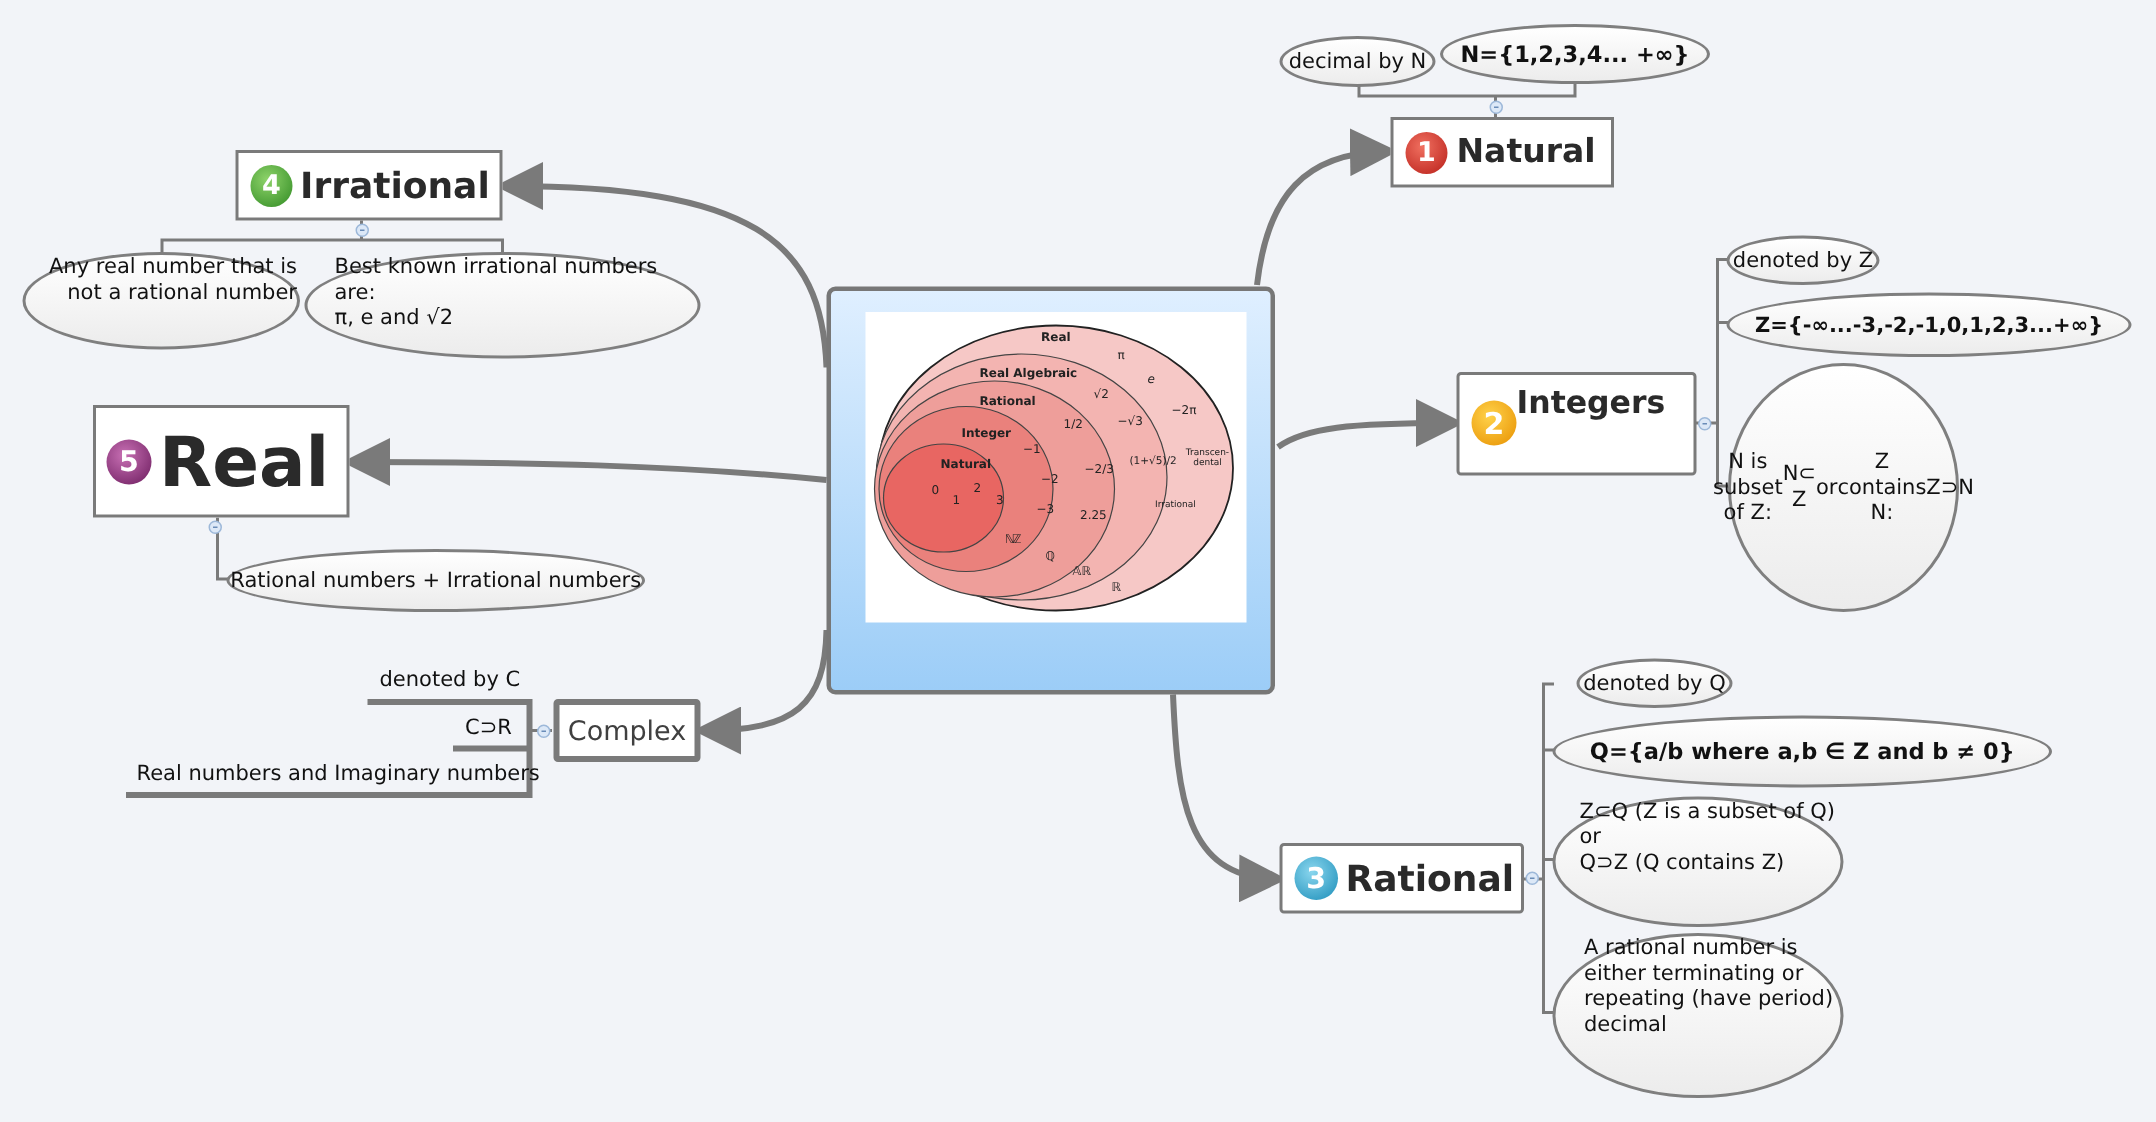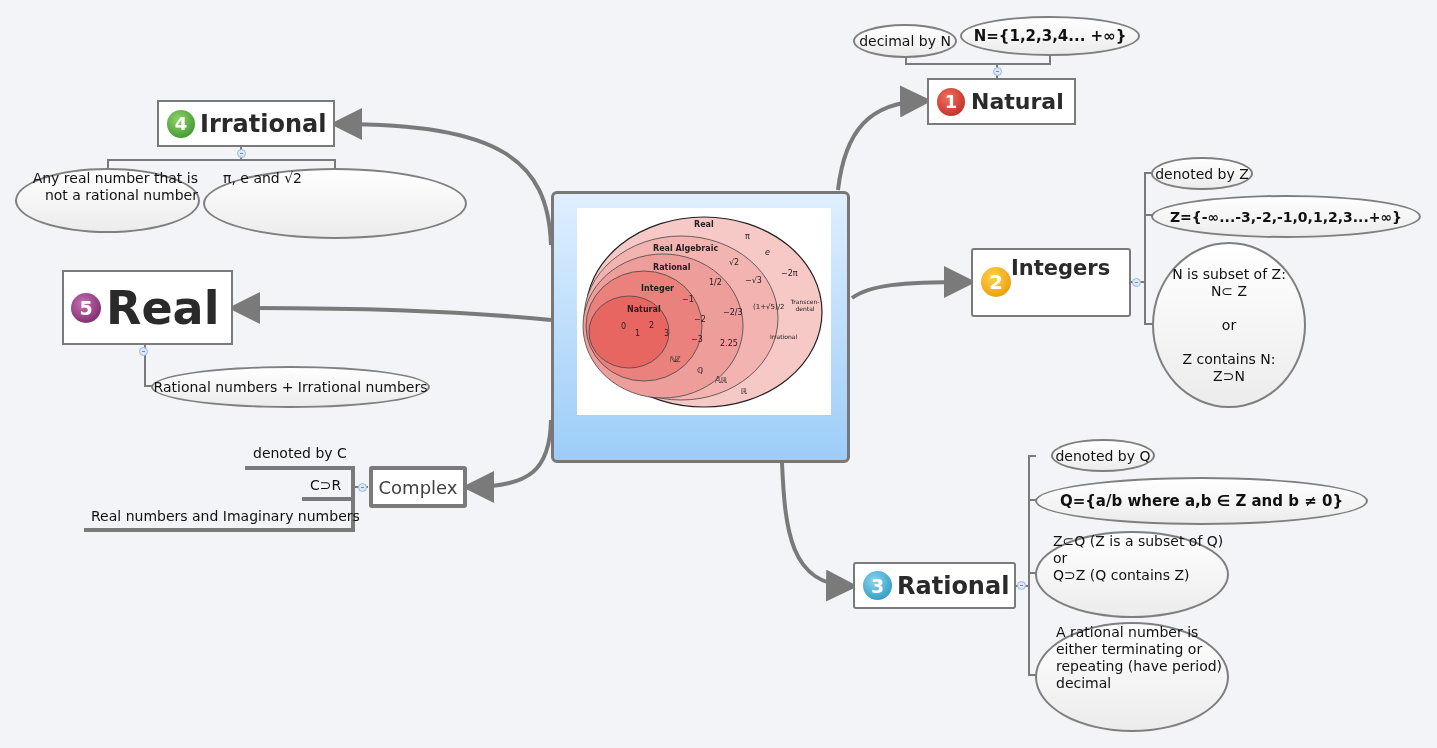--- a/index.html
+++ b/index.html
@@ -125,21 +125,21 @@
     </div>
   <span class="topic-label" style="font-size:21px;margin-left:0;margin-top:6px;">Integers</span>
 </div>
 <div class="collapse" style="left:1132px;top:278px;"></div>
 <div class="ell" style="left:1151px;top:157px;width:102px;height:33px;">
     <span>denoted by Z</span>
   </div>
 <div class="ell" style="left:1151px;top:195px;width:270px;height:43px;font-weight:bold;font-size:14px;">
     <span>Z={-∞...-3,-2,-1,0,1,2,3...+∞}</span>
   </div>
-<div class="ell" style="left:1152px;top:242px;width:154px;height:166px;flex-direction:column;line-height:17px;">
+<div class="ell" style="left:1152px;top:242px;width:154px;height:166px;flex-direction:row;line-height:17px;">
   <span>N is subset of Z:</span>
   <span>N⊂ Z</span>
   <span style="height:17px;"></span>
   <span>or</span>
   <span style="height:17px;"></span>
   <span>Z contains N:</span>
   <span>Z⊃N</span>
 </div>
 
 <div class="box" style="left:853px;top:562px;width:163px;height:47px;border-radius:3px;padding-left:8px;">
@@ -172,20 +172,21 @@
       <span>4</span>
     </div>
   <span class="topic-label" style="font-size:24px;margin-left:5px;">Irrational</span>
 </div>
 <div class="collapse" style="left:237px;top:149px;"></div>
 <div class="ell left" style="left:15px;top:168px;width:185px;height:65px;flex-direction:column;align-items:flex-end;padding-left:15px;line-height:17px;">
   <span>Any real number that is</span>
   <span>not a rational number</span>
 </div>
 <div class="ell left" style="left:203px;top:168px;width:264px;height:71px;flex-direction:column;align-items:flex-start;padding-left:18px;line-height:17px;">
+  <span>Best known irrational numbers are:</span>
   <span>π, e and √2</span>
 </div>
 
 <div class="box" style="left:62px;top:270px;width:171px;height:75px;padding-left:7px;">
   <div class="badge" style="width:30px;height:30px;background:radial-gradient(circle at 40% 35%,#c870b4,#6a1a5c);font-size:19px;">
       <span>5</span>
     </div>
   <span class="topic-label" style="font-size:46px;margin-left:5px;">Real</span>
 </div>
 <div class="collapse" style="left:139px;top:347px;"></div>

